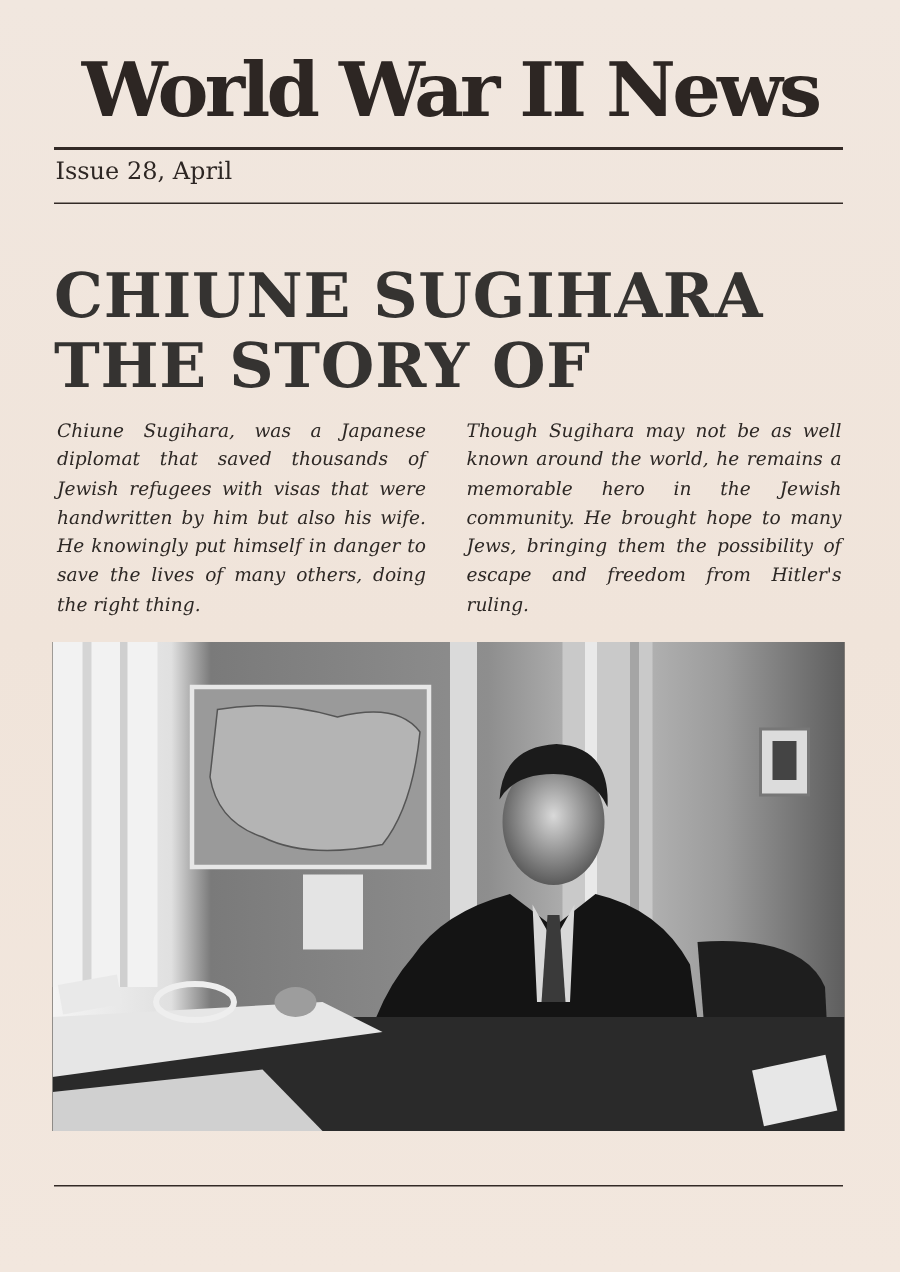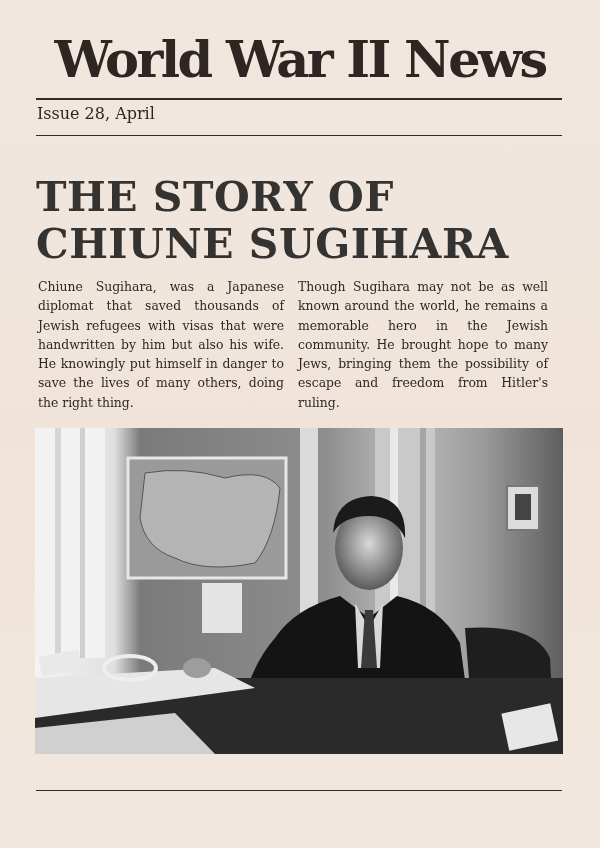--- a/index.html
+++ b/index.html
@@ -36,45 +36,46 @@
     position: absolute; left: 36px; top: 174px; width: 540px;
     font-family: "DejaVu Serif", serif;
     font-weight: bold;
     font-size: 41px; line-height: 47px;
     color: #353331;
     letter-spacing: 0.5px;
   }
   .col {
     position: absolute; top: 277px; width: 246px;
     font-family: "DejaVu Serif", serif;
+    font-style: italic;
     font-size: 12.4px; line-height: 19.3px;
     color: #2d2825;
     text-align: justify;
   }
   .col.left { left: 38px; }
-  .col.right { left: 298px; width: 250px; }
+  .col.right { left: 311px; width: 250px; }
   .photo {
     position: absolute; left: 35px; top: 428px; width: 528px; height: 326px;
     overflow: hidden; background: #1a1a1a;
   }
   .photo svg { display: block; }
 </style>
 </head>
 <body>
 
 <div class="masthead">World War II News</div>
 <div class="rule top"></div>
 <div class="meta">
   <span>Issue 28, April</span>
 </div>
 <div class="rule mid"></div>
 
 <div class="headline">
+  <div>CHIUNE SUGIHARA</div>
   <div>THE STORY OF</div>
-  <div>CHIUNE SUGIHARA</div>
 </div>
 
 <div class="col left">Chiune Sugihara, was a Japanese diplomat that saved thousands of Jewish refugees with visas that were handwritten by him but also his wife. He knowingly put himself in danger to save the lives of many others, doing the right thing.</div>
 <div class="col right">Though Sugihara may not be as well known around the world, he remains a memorable hero in the Jewish community. He brought hope to many Jews, bringing them the possibility of escape and freedom from Hitler's ruling.</div>
 
 <div class="photo">
   <svg width="528" height="326" viewBox="0 0 528 326">
     <defs>
       <linearGradient id="wall" x1="0" y1="0" x2="1" y2="0">
         <stop offset="0" stop-color="#f4f4f4"></stop>

